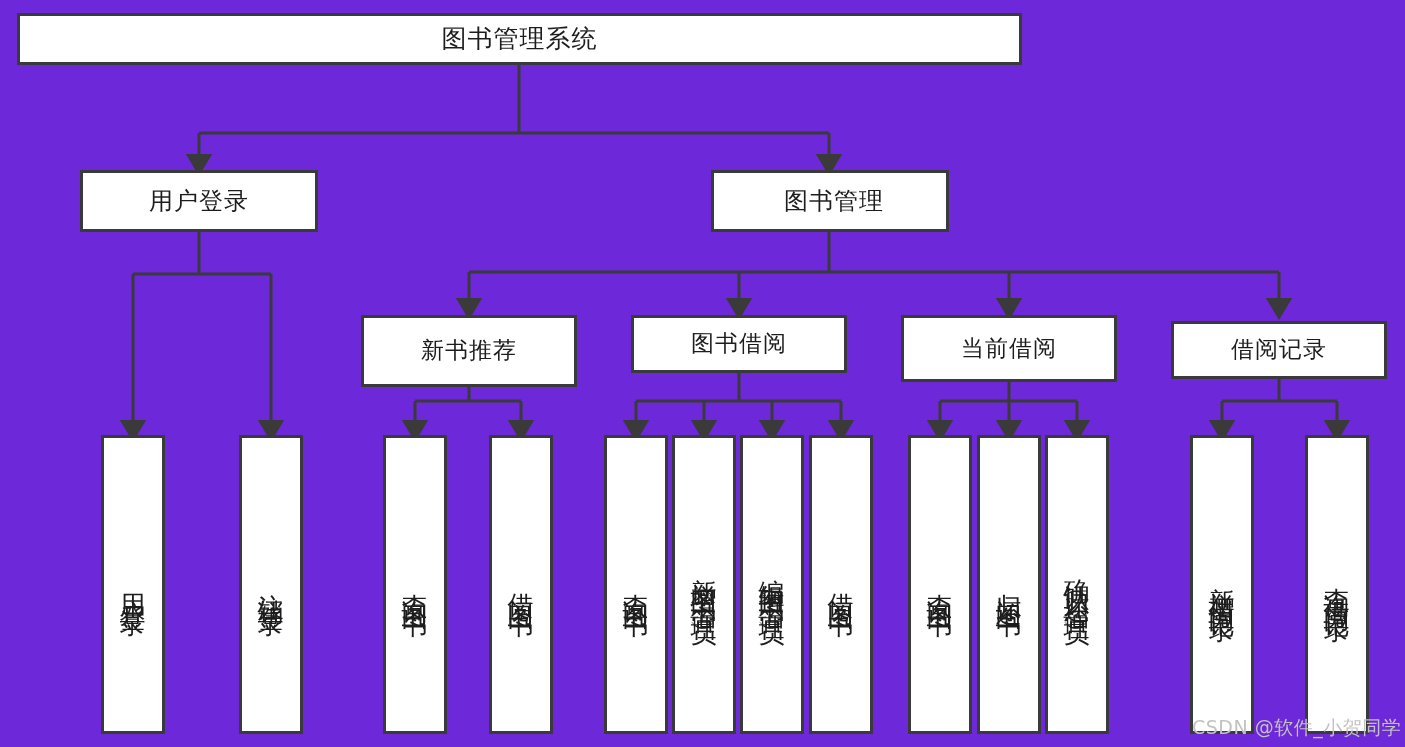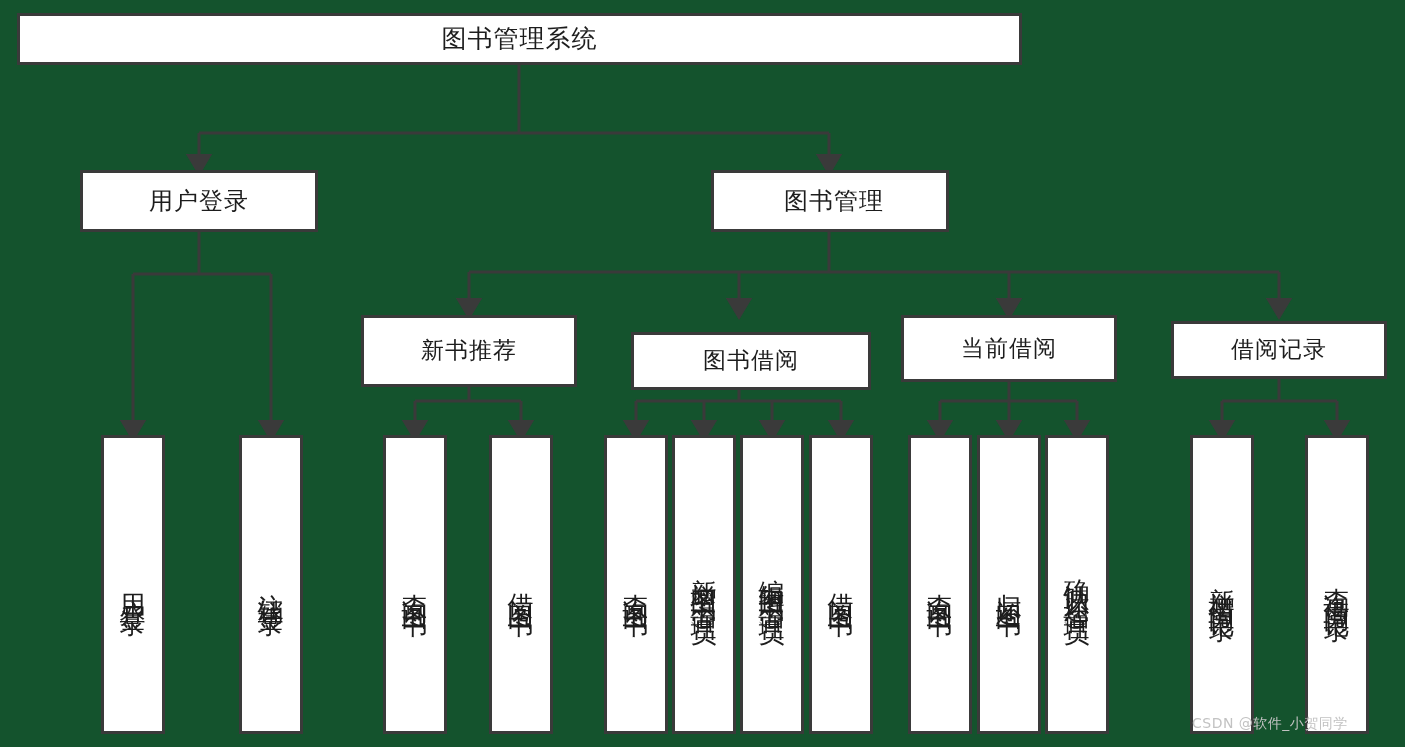--- a/index.html
+++ b/index.html
@@ -8,21 +8,21 @@
     padding: 0;
     background: #ffffff;
   }
   body {
     font-family: "DejaVu Sans", "Liberation Sans", sans-serif;
   }
   #diagram-root {
     position: relative;
     width: 1405px;
     height: 747px;
-    background: #14532d;
+    background: #6d28d9;
     overflow: hidden;
   }
   svg#connector-layer {
     position: absolute;
     left: 0;
     top: 0;
     width: 1405px;
     height: 747px;
     pointer-events: none;
   }
@@ -60,21 +60,21 @@
     text-orientation: upright;
     font-size: 26px;
     letter-spacing: 6px;
     line-height: 1.0;
     white-space: normal;
     max-height: 270px;
   }
   .watermark {
     position: absolute;
     color: #c2c2c2;
-    font-size: 14px;
+    font-size: 19px;
     letter-spacing: 0.5px;
     white-space: nowrap;
     z-index: 5;
   }
 </style>
 </head>
 <body>
 
 <div id="diagram-root">
 
@@ -135,21 +135,21 @@
   <div class="node-box node-level2" style="left:80px; top:170px; width:238px; height:62px;">
     <span class="node-label">用户登录</span>
   </div>
   <div class="node-box node-level2" style="left:711px; top:170px; width:238px; height:62px;padding-left:8px;">
     <span class="node-label">图书管理</span>
   </div>
 
   <div class="node-box node-level3" style="left:361px; top:315px; width:216px; height:72px;">
     <span class="node-label">新书推荐</span>
   </div>
-  <div class="node-box node-level3" style="left:631px; top:332px; width:240px; height:58px;align-items:center;">
+  <div class="node-box node-level3" style="left:631px; top:315px; width:216px; height:58px;align-items:center;">
     <span class="node-label">图书借阅</span>
   </div>
   <div class="node-box node-level3" style="left:901px; top:315px; width:216px; height:67px;">
     <span class="node-label">当前借阅</span>
   </div>
   <div class="node-box node-level3" style="left:1171px; top:315px; width:216px; height:58px;margin-top:6px;">
     <span class="node-label">借阅记录</span>
   </div>
 
   <div class="node-box node-leaf" style="left:101px; top:435px; width:64px; height:299px;">

